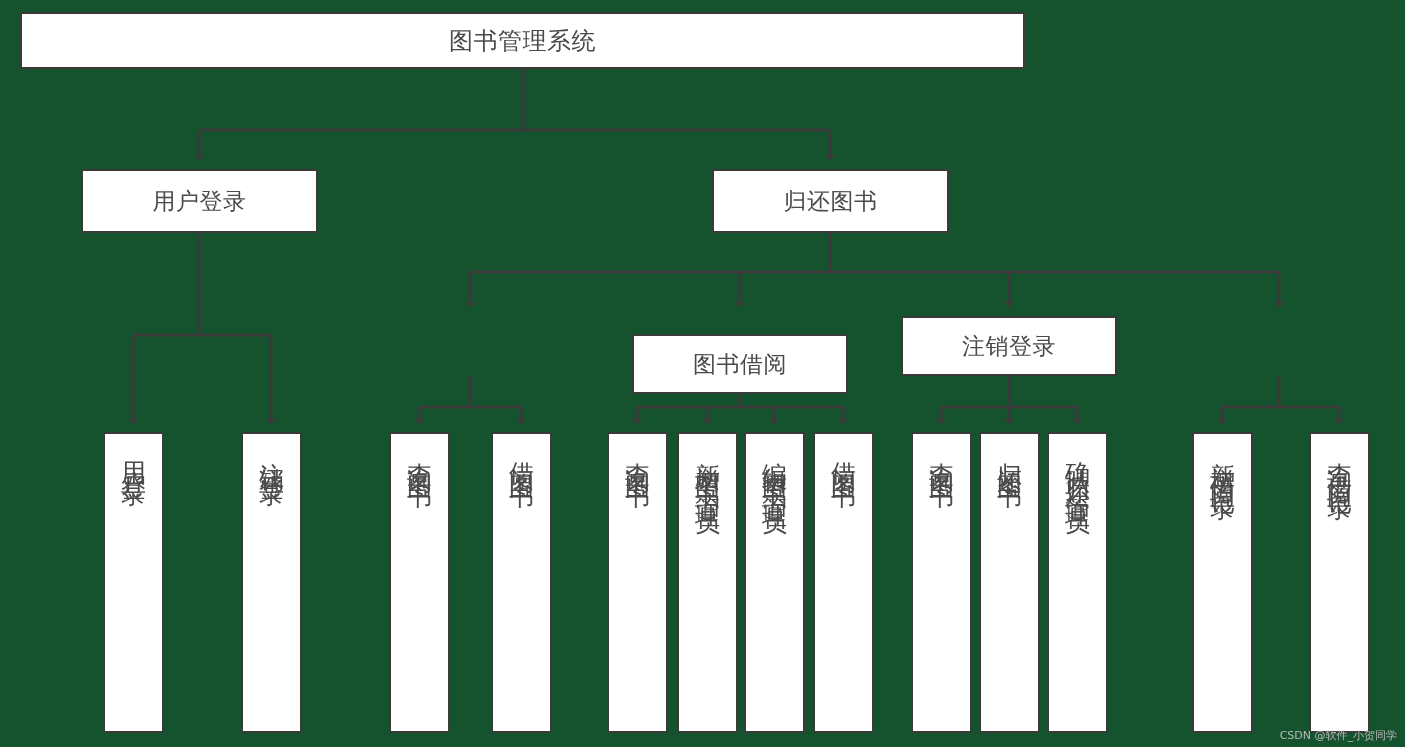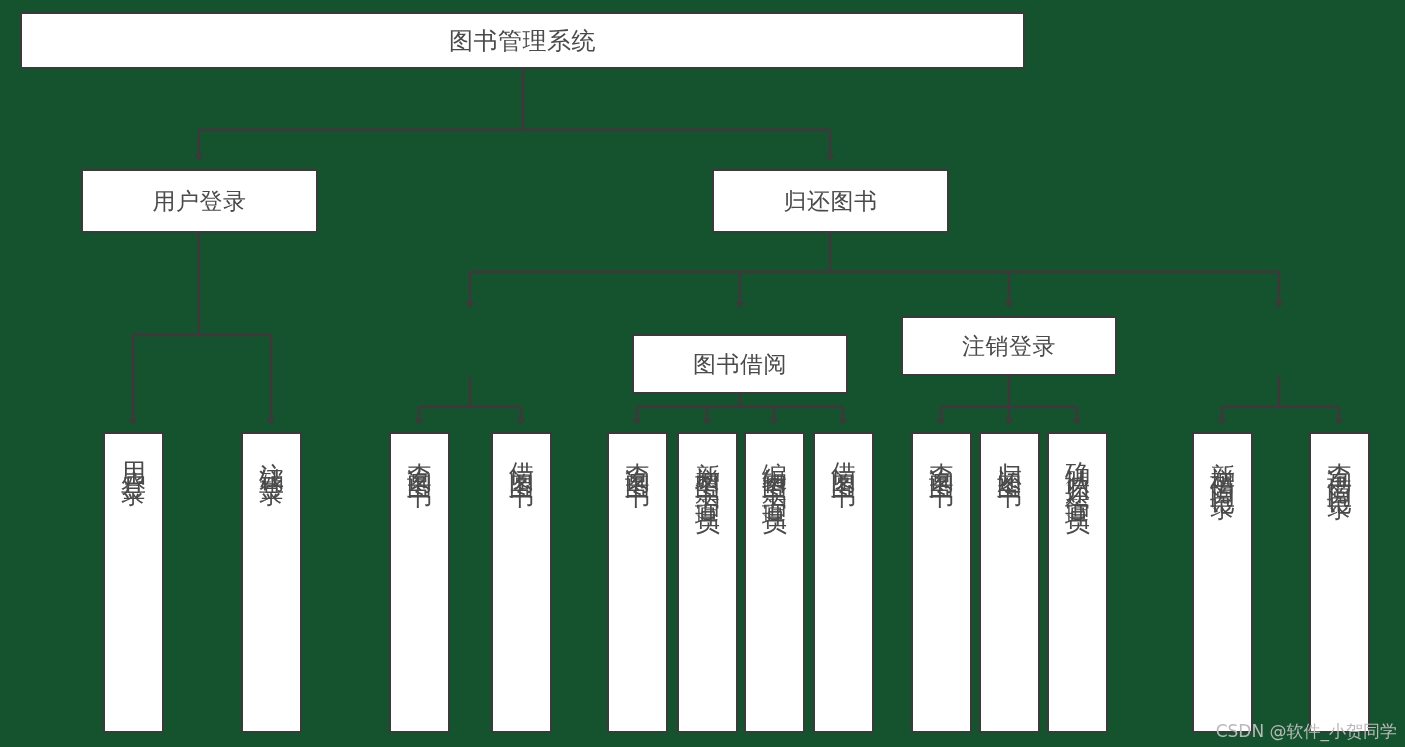--- a/index.html
+++ b/index.html
@@ -57,21 +57,21 @@
     text-orientation: upright;
     font-size: 25px;
     letter-spacing: 7px;
     line-height: 1;
     display: block;
   }
   .watermark {
     position: absolute;
     right: 8px;
     bottom: 4px;
-    font-size: 17px;
+    font-size: 11px;
     color: #b9b9b9;
     z-index: 5;
     white-space: nowrap;
     font-family: "DejaVu Sans", "Liberation Sans", sans-serif;
   }
 </style>
 </head>
 <body>
 
 <div id="canvas">

